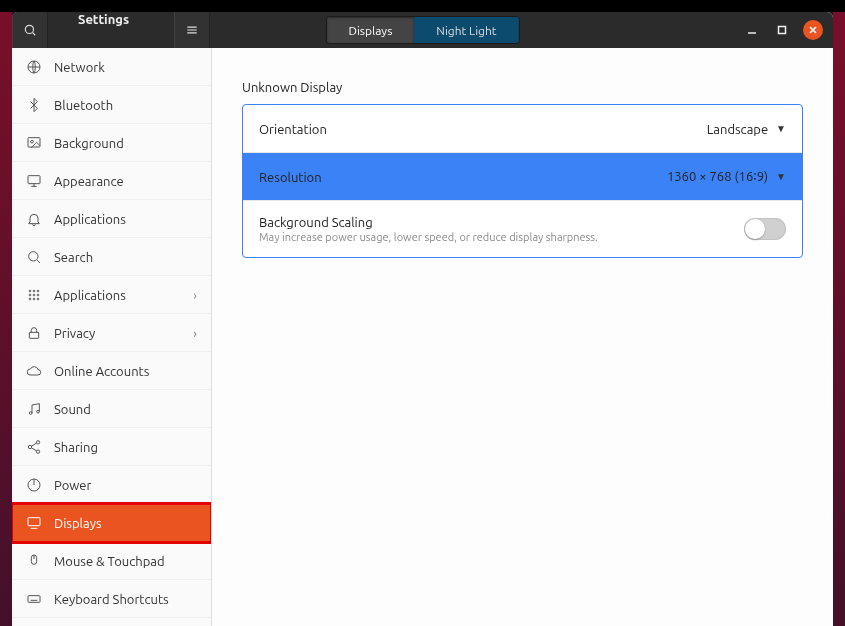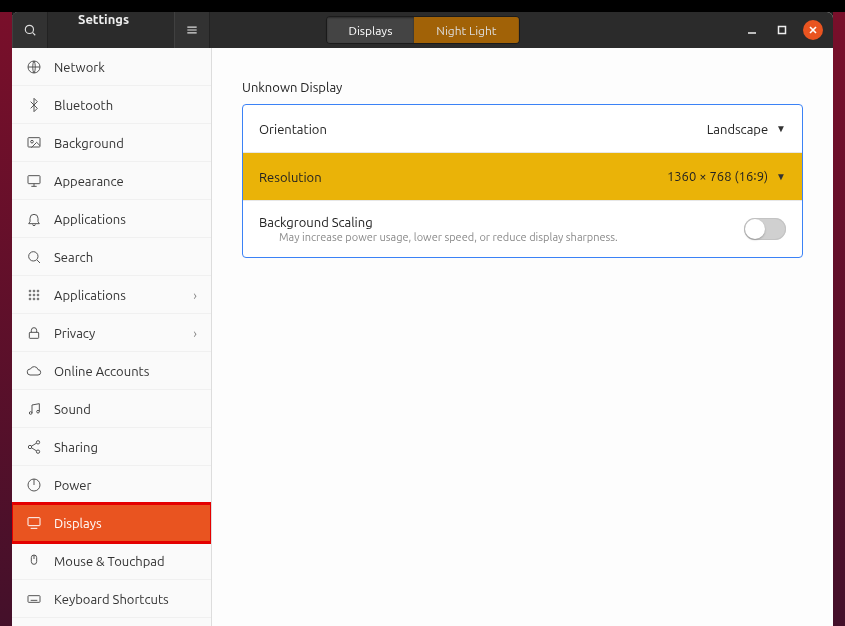--- a/index.html
+++ b/index.html
@@ -47,21 +47,21 @@
   }
   .tb-title { font-weight: 600; padding: 0 45px 0 30px; }
   .tb-tabs {
     position: absolute; left: 50%; transform: translateX(-50%);
     display: flex; height: 28px;
     border: 1px solid #1b1b1b; border-radius: 4px; overflow: hidden;
   }
   .tb-tab {
     padding: 0 22px; display: flex; align-items: center;
     font-size: 12px; color: #ddd; cursor: pointer;
-    background: #a16207;
+    background: #0c4a6e;
   }
   .tb-tab.active { background: #444; box-shadow: inset 0 1px 2px rgba(0,0,0,.4); color: #fff; }
   .tb-controls {
     margin-left: auto; display: flex; align-items: center; gap: 12px; padding-right: 10px;
   }
   .win-btn {
     width: 18px; height: 18px; border-radius: 50%;
     display: flex; align-items: center; justify-content: center;
     color: #eee; font-size: 10px; cursor: pointer;
   }
@@ -107,24 +107,24 @@
     overflow:hidden;
   }
   .row {
     display:flex; align-items:center;
     padding: 14px 16px;
     border-bottom: 1px solid #e7e7e7;
     min-height: 48px;
   }
   .row:last-child { border-bottom:none; }
   .row-label { font-size: 13px; color:#222; }
-  .row-sub { font-size: 11px; color: #8a8a8a; margin-top:2px;margin-left:20px; }
+  .row-sub { font-size: 11px; color: #8a8a8a; margin-top:2px; }
   .row-right { margin-left:auto; display:flex; align-items:center; gap:8px; font-size:13px; color:#222; }
   .caret { font-size:10px; color:#333; }
-  .row.gray { background:#eab308;justify-content:space-between; }
+  .row.gray { background:#3b82f6;justify-content:space-between; }
   
   .switch {
     width: 42px; height: 22px; border-radius: 11px;
     background: #d0d0d0; position: relative; cursor:pointer;
     box-shadow: inset 0 0 0 1px #c3c3c3;
   }
   .switch-knob {
     position:absolute; top:1px; left:1px;
     width:20px; height:20px; border-radius:50%;
     background:#fff; box-shadow: 0 1px 2px rgba(0,0,0,.25);

